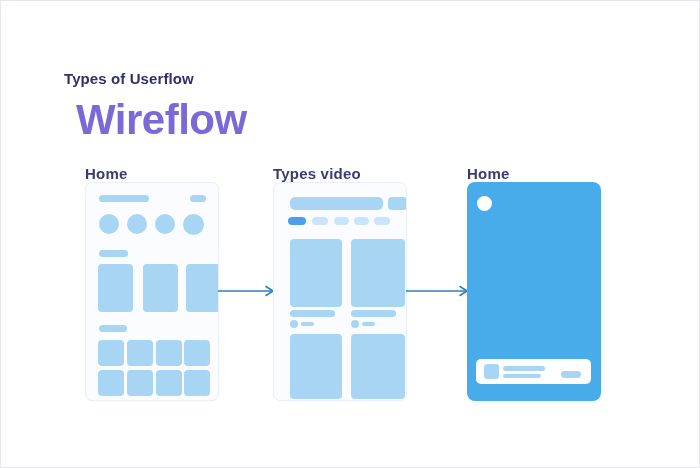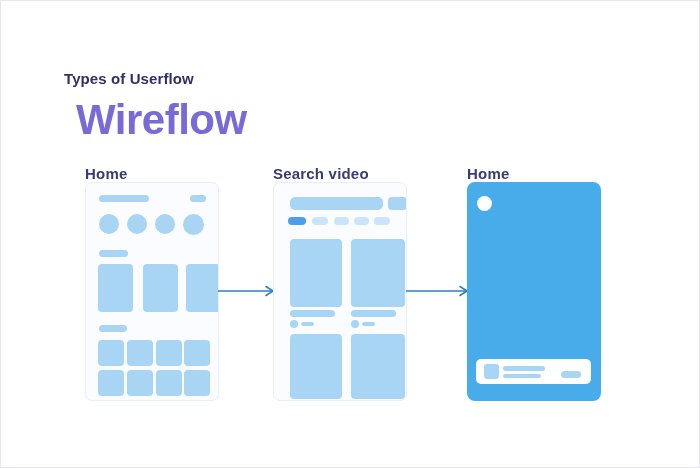--- a/index.html
+++ b/index.html
@@ -106,21 +106,21 @@
     <div class="s" style="left:41px;top:187px;width:26px;height:26px"></div>
     <div class="s" style="left:70px;top:187px;width:26px;height:26px"></div>
     <div class="s" style="left:98px;top:187px;width:26px;height:26px"></div>
   </div>
 
   <svg class="arrow" style="left:216px;top:282px" width="60" height="16" viewBox="0 0 60 16">
     <line x1="1" y1="8" x2="55" y2="8" stroke="var(--arrow-stroke)" stroke-width="1.5"></line>
     <path d="M49 3.5 L56 8 L49 12.5" fill="none" stroke="var(--arrow-stroke)" stroke-width="1.5" stroke-linecap="round" stroke-linejoin="round"></path>
   </svg>
 
-  <div class="frame-label" style="left:272px">Search video</div>
+  <div class="frame-label" style="left:272px">Types video</div>
   <div class="frame light frame-search">
     <div class="s" style="left:16px;top:14px;width:93px;height:13px;border-radius:5px"></div>
     <div class="s" style="left:114px;top:14px;width:19px;height:13px"></div>
 
     <div class="chip active s" style="left:14px;top:34px;width:18px;height:8px"></div>
     <div class="chip s" style="left:38px;top:34px;width:16px;height:8px"></div>
     <div class="chip s" style="left:60px;top:34px;width:15px;height:8px"></div>
     <div class="chip s" style="left:80px;top:34px;width:15px;height:8px"></div>
     <div class="chip s" style="left:100px;top:34px;width:16px;height:8px"></div>
 

